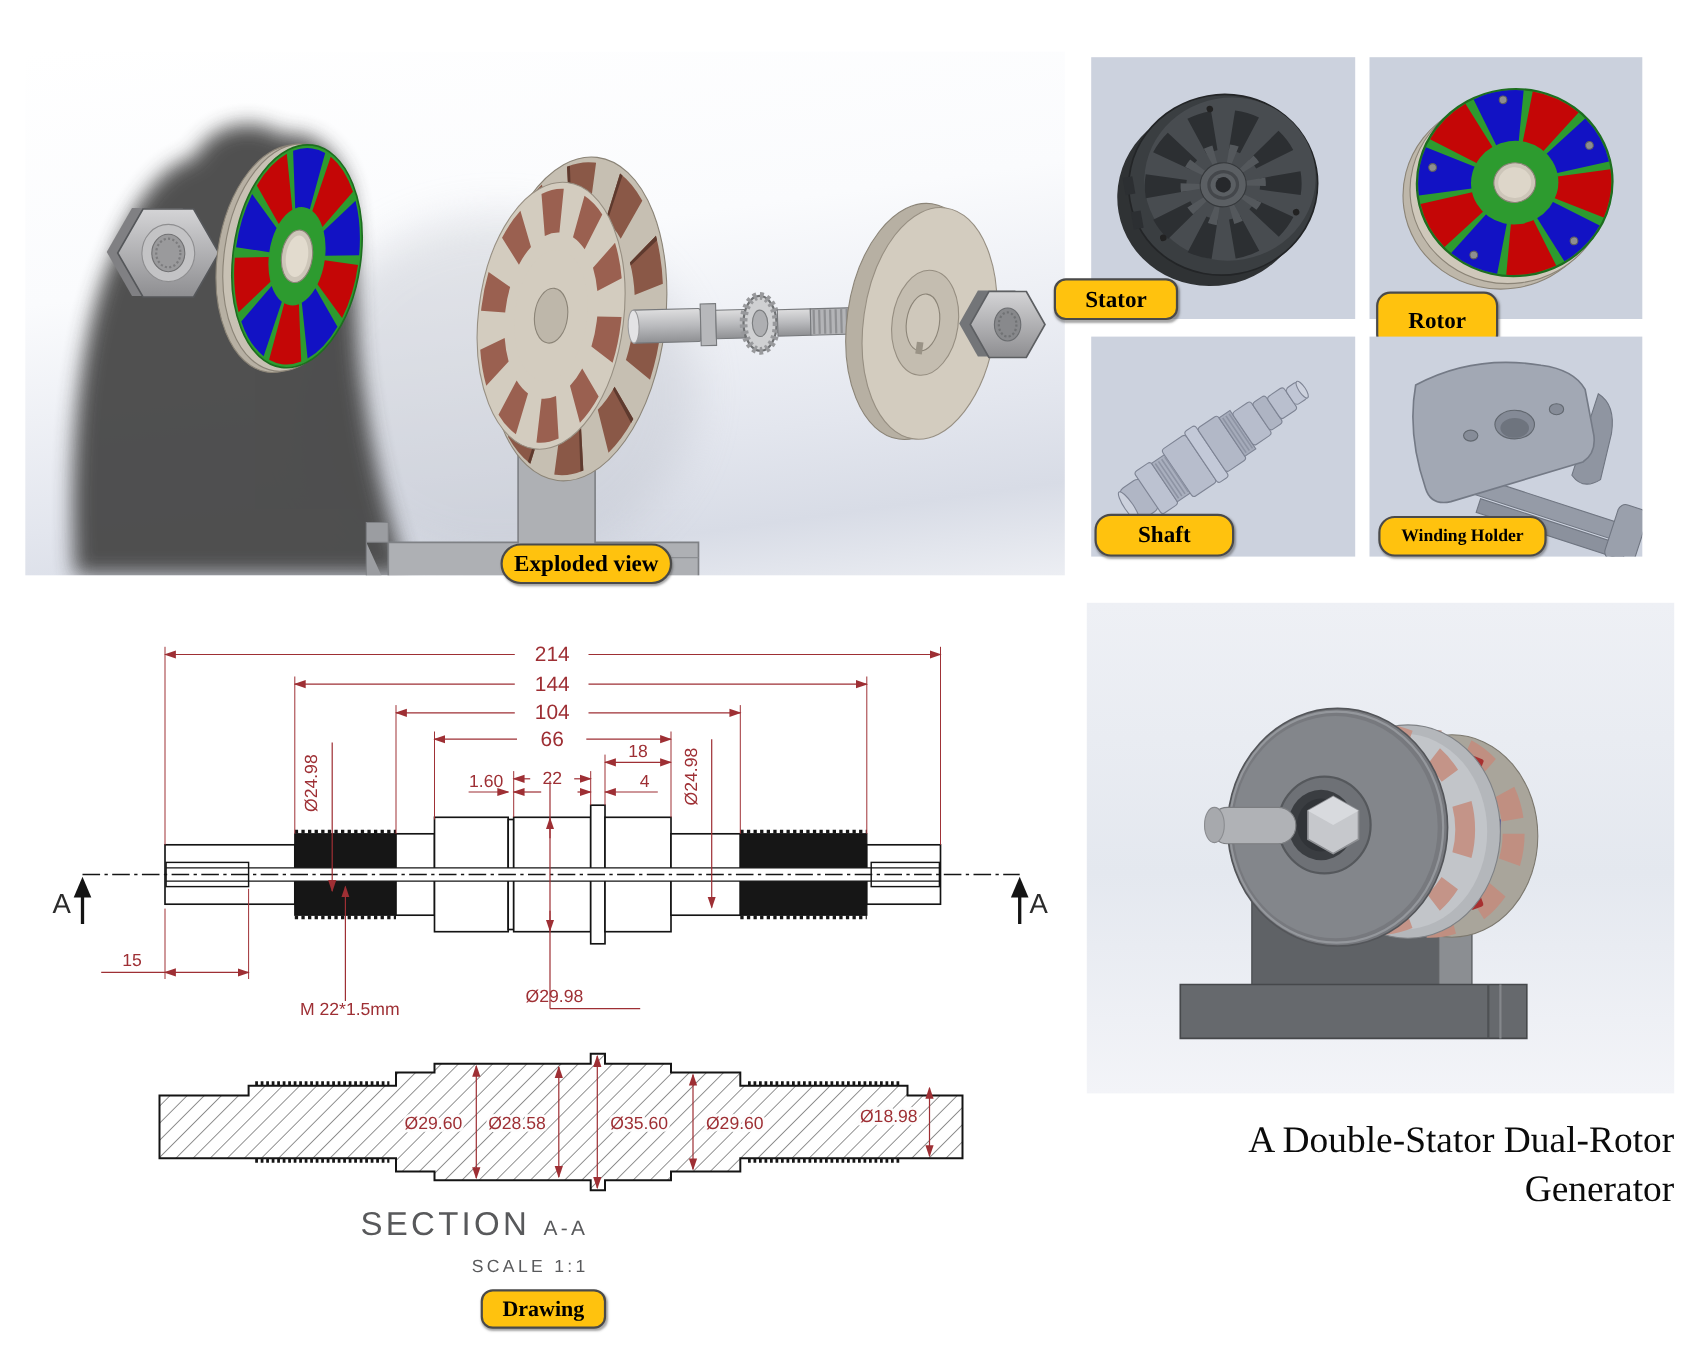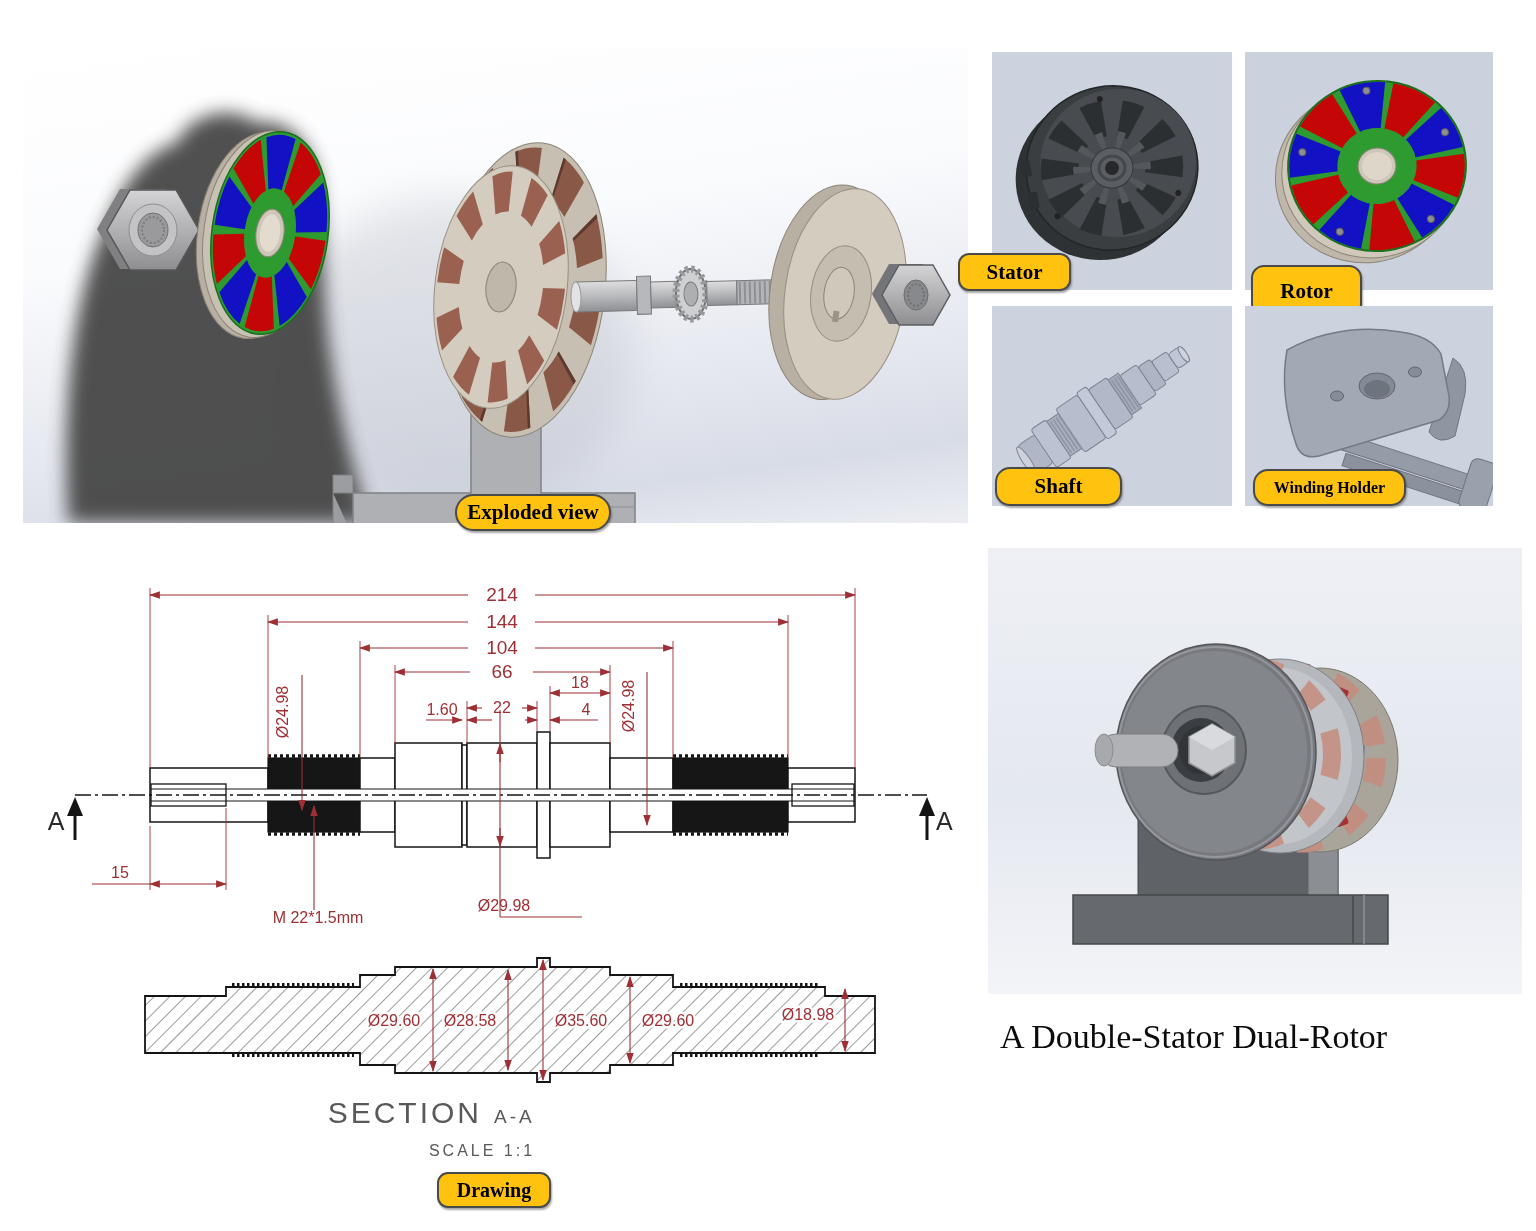--- a/index.html
+++ b/index.html
@@ -27,21 +27,21 @@
   .pill{border-radius:19px;margin-top:24px;}
   .rrect{border-radius:11px;}
   #badge-exploded{left:455px;top:470px;width:156px;height:37px;}
   #badge-stator{left:958px;top:253px;width:113px;height:38px;}
   #badge-rotor{left:1251px;top:265px;width:111px;height:52px;border-radius:13px;}
   #badge-shaft{left:995px;top:467px;width:127px;height:39px;border-radius:15px;}
   #badge-winding{left:1253px;top:469px;width:153px;height:37px;border-radius:15px;font-size:16px;}
   #badge-drawing{left:437px;top:1172px;width:114px;height:36px;font-size:20px;}
   #title-block{position:absolute;left:1000px;top:1014px;width:522px;
      font-family:"Liberation Serif",serif;font-size:34px;line-height:1.33;color:#0b0b0b;
-     text-align:left;}
+     text-align:right;}
   #drawing-svg{position:absolute;left:30px;top:560px;}
   
   .ol{fill:#ffffff;stroke:var(--line);stroke-width:1.5;}
   .thr{fill:#161616;stroke:var(--line);stroke-width:1.2;}
   .dl{stroke:var(--dim);stroke-width:1.1;fill:none;}
   .ext{stroke:var(--dim);stroke-width:0.9;fill:none;}
   .dt{fill:var(--dim);font-size:19px;text-anchor:middle;font-family:"Liberation Sans",sans-serif;}
   .dts{fill:var(--dim);font-size:16px;text-anchor:middle;font-family:"Liberation Sans",sans-serif;}
   .halo{paint-order:stroke;stroke:#fdfdfd;stroke-width:5px;}
   .st{fill:#58595B;font-family:"Liberation Sans",sans-serif;letter-spacing:3px;}
@@ -408,13 +408,14 @@
       <polygon points="224,176 247,189 247,215 224,228 201,215 201,189" fill="#C6C8CC" stroke="#8E9094" stroke-width="1.5"></polygon>
       <polygon points="224,176 247,189 224,202 201,189" fill="#D8DADE"></polygon>
       <rect x="112" y="186" width="78" height="33" rx="16" fill="#B0B2B6" stroke="#7B7D80"></rect>
       <ellipse cx="116" cy="202" rx="9" ry="16" fill="#A7A9AD" stroke="#8A8C90"></ellipse>
     </g>
   </svg>
 </div>
 
 <div id="title-block">
   <div>A Double-Stator Dual-Rotor</div>
+  <div>Generator</div>
 </div>
 
 </body></html>

